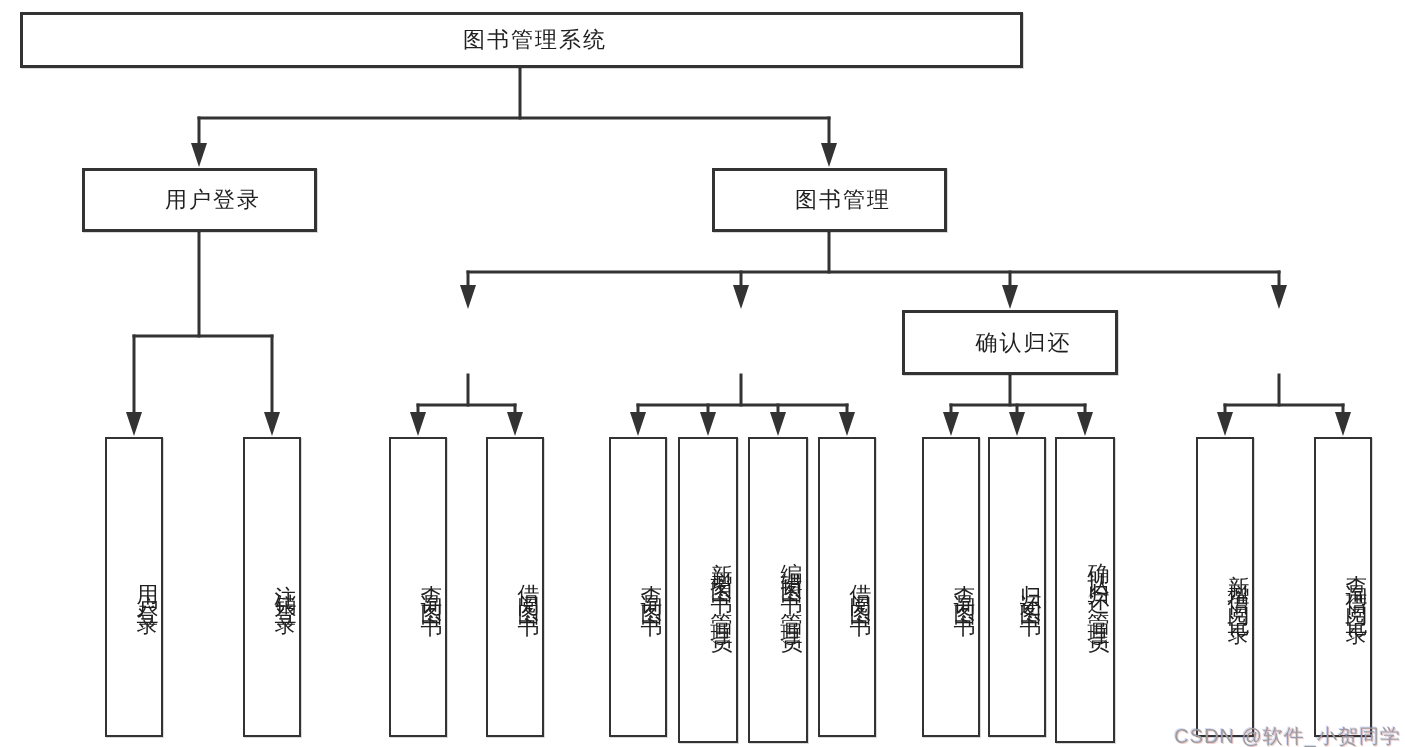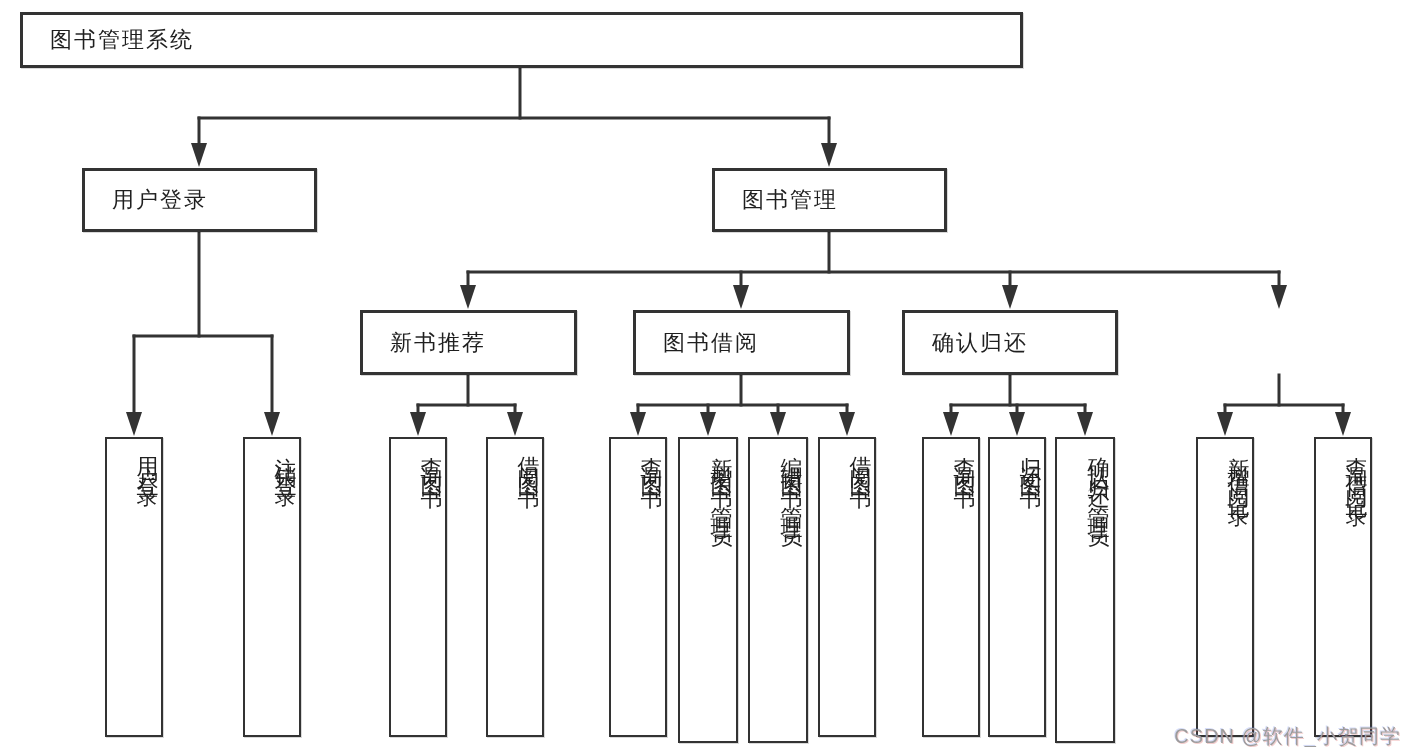--- a/index.html
+++ b/index.html
@@ -23,20 +23,21 @@
     height: 747px;
     pointer-events: none;
   }
   .box {
     position: absolute;
     box-sizing: border-box;
     background: #ffffff;
     border: 3px solid #333333;
     display: flex;
     align-items: center;
+    justify-content: center;
     color: #1f1f1f;
     font-size: 22px;
     letter-spacing: 2px;
     box-shadow: 1px 1px 0 rgba(0,0,0,0.15);
     white-space: nowrap;
     padding-left: 27px;
   }
   .leaf {
     border-width: 2.5px;
     writing-mode: vertical-rl;
@@ -158,26 +159,20 @@
     <span>图书管理系统</span>
   </div>
 
   <div class="box n-login">
     <span>用户登录</span>
   </div>
   <div class="box n-mgmt">
     <span>图书管理</span>
   </div>
 
-  <div class="box n-rec">
-    <span>新书推荐</span>
-  </div>
-  <div class="box n-bor">
-    <span>图书借阅</span>
-  </div>
   <div class="box n-cur">
     <span>确认归还</span>
   </div>
 
   <div class="box leaf lf-1">
     <span>用户登录</span>
   </div>
   <div class="box leaf lf-2">
     <span>注销登录</span>
   </div>

